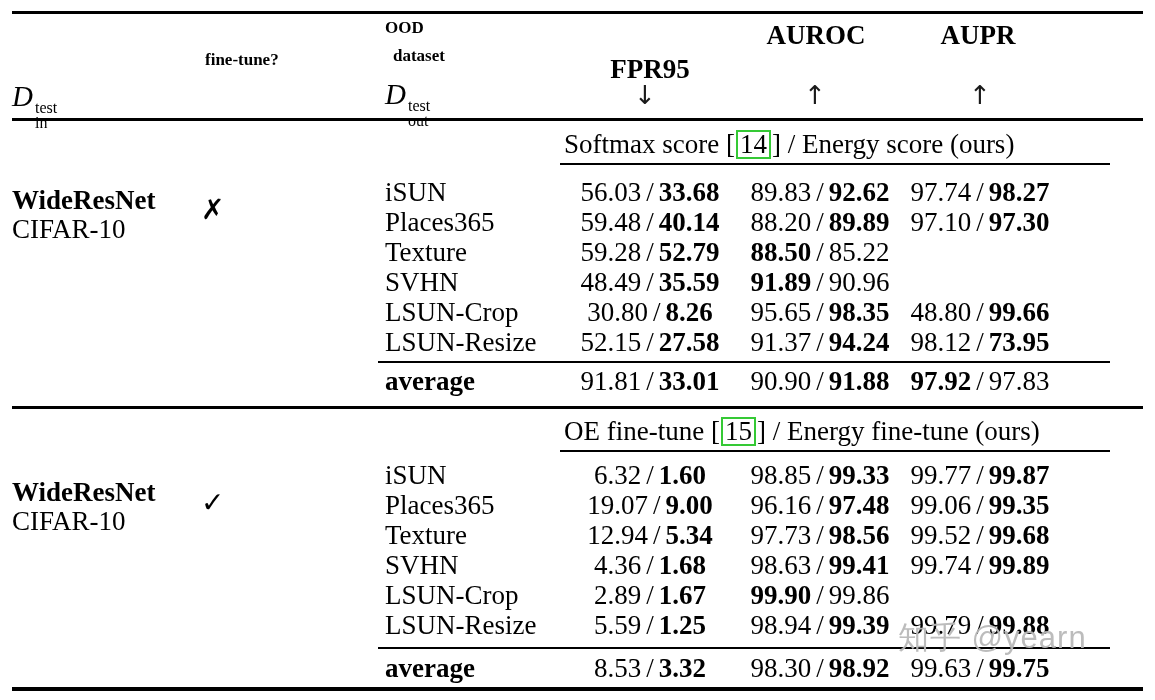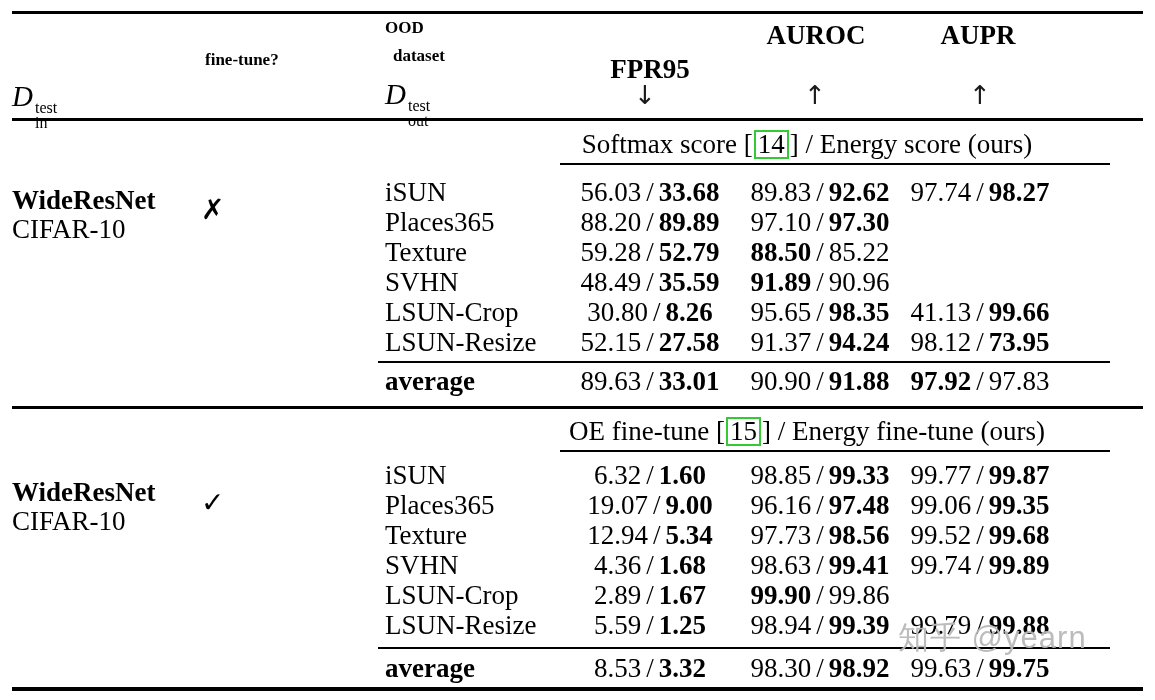--- a/index.html
+++ b/index.html
@@ -8,21 +8,21 @@
   .rule{position:absolute;left:12px;width:1131px;background:#000;}
   .cmid{position:absolute;background:#000;height:2px;}
   .chead{position:absolute;transform:translateX(-50%);font-weight:700;font-size:27px;white-space:nowrap;}
   .arrow{position:absolute;transform:translateX(-50%);font-size:26px;color:#1a1a1a;
          font-family:"DejaVu Sans",sans-serif;}
   .hbold{position:absolute;font-weight:700;font-size:17px;white-space:nowrap;}
   .dnot{position:absolute;font-size:26px;white-space:nowrap;}
   .dsym{font-style:italic;font-size:29px;}
   .ss{display:inline-flex;flex-direction:column;font-size:16px;line-height:15px;
       vertical-align:-7px;margin-left:2px;}
-  .gtitle{position:absolute;left:532px;width:550px;text-align:center;font-size:27px;white-space:nowrap;}
+  .gtitle{position:absolute;left:564px;width:550px;font-size:27px;white-space:nowrap;}
   .cite{display:inline-block;border:2px solid #35c935;line-height:25px;padding:0 2px;margin:0 1px;}
   .model{position:absolute;left:12px;font-size:27px;line-height:29px;white-space:nowrap;}
   .model .mline{font-weight:700;}
   .mark{position:absolute;left:201px;font-size:28px;font-family:"DejaVu Sans",sans-serif;}
   .rows{position:absolute;left:385px;}
   .r{display:grid;grid-template-columns:175px 180px 160px 160px;height:30px;align-items:center;}
   .cell{font-size:27px;white-space:nowrap;}
   .num{text-align:center;}
   .bold{font-weight:700;}
   .sl{margin:0 5px;}
@@ -77,51 +77,52 @@
 
   <div class="rows" style="top:177px;">
     <div class="r">
       <div class="cell">iSUN</div>
       <div class="cell num"><span>56.03</span><span class="sl">/</span><span class="bold">33.68</span></div>
       <div class="cell num"><span>89.83</span><span class="sl">/</span><span class="bold">92.62</span></div>
       <div class="cell num"><span>97.74</span><span class="sl">/</span><span class="bold">98.27</span></div>
     </div>
     <div class="r">
       <div class="cell">Places365</div>
+      <div class="cell num"><span>59.48</span><span class="sl">/</span><span class="bold">40.14</span></div>
       <div class="cell num"><span>88.20</span><span class="sl">/</span><span class="bold">89.89</span></div>
       <div class="cell num"><span>97.10</span><span class="sl">/</span><span class="bold">97.30</span></div>
     </div>
     <div class="r">
       <div class="cell">Texture</div>
       <div class="cell num"><span>59.28</span><span class="sl">/</span><span class="bold">52.79</span></div>
       <div class="cell num"><span class="bold">88.50</span><span class="sl">/</span><span>85.22</span></div>
     </div>
     <div class="r">
       <div class="cell">SVHN</div>
       <div class="cell num"><span>48.49</span><span class="sl">/</span><span class="bold">35.59</span></div>
       <div class="cell num"><span class="bold">91.89</span><span class="sl">/</span><span>90.96</span></div>
     </div>
     <div class="r">
       <div class="cell">LSUN-Crop</div>
       <div class="cell num"><span>30.80</span><span class="sl">/</span><span class="bold">8.26</span></div>
       <div class="cell num"><span>95.65</span><span class="sl">/</span><span class="bold">98.35</span></div>
-      <div class="cell num"><span>41.13</span><span class="sl">/</span><span class="bold">99.66</span></div>
+      <div class="cell num"><span>48.80</span><span class="sl">/</span><span class="bold">99.66</span></div>
     </div>
     <div class="r">
       <div class="cell">LSUN-Resize</div>
       <div class="cell num"><span>52.15</span><span class="sl">/</span><span class="bold">27.58</span></div>
       <div class="cell num"><span>91.37</span><span class="sl">/</span><span class="bold">94.24</span></div>
       <div class="cell num"><span>98.12</span><span class="sl">/</span><span class="bold">73.95</span></div>
     </div>
   </div>
 
   <div class="rows" style="top:366px;">
     <div class="r">
       <div class="cell bold">average</div>
-      <div class="cell num"><span>89.63</span><span class="sl">/</span><span class="bold">33.01</span></div>
+      <div class="cell num"><span>91.81</span><span class="sl">/</span><span class="bold">33.01</span></div>
       <div class="cell num"><span>90.90</span><span class="sl">/</span><span class="bold">91.88</span></div>
       <div class="cell num"><span class="bold">97.92</span><span class="sl">/</span><span>97.83</span></div>
     </div>
   </div>
 
   <div class="gtitle" style="top:416px;">
     <span>OE fine-tune [</span><span class="cite">15</span><span>] / Energy fine-tune (ours)</span>
   </div>
 
   <div class="model" style="top:478px;">

